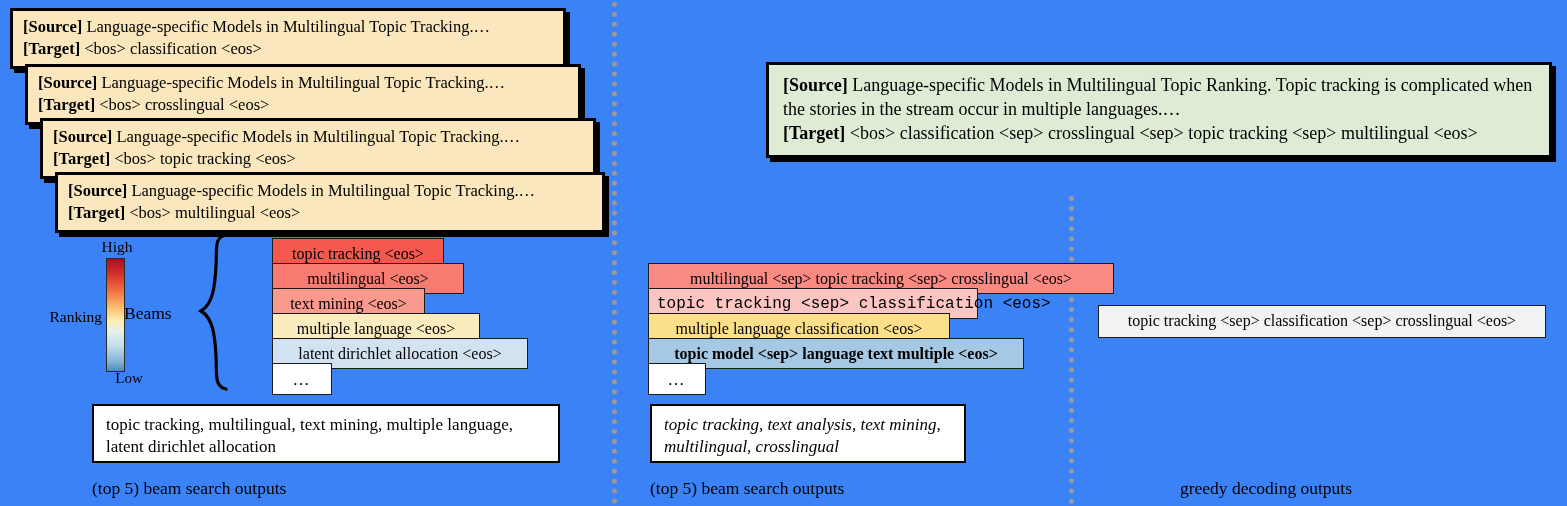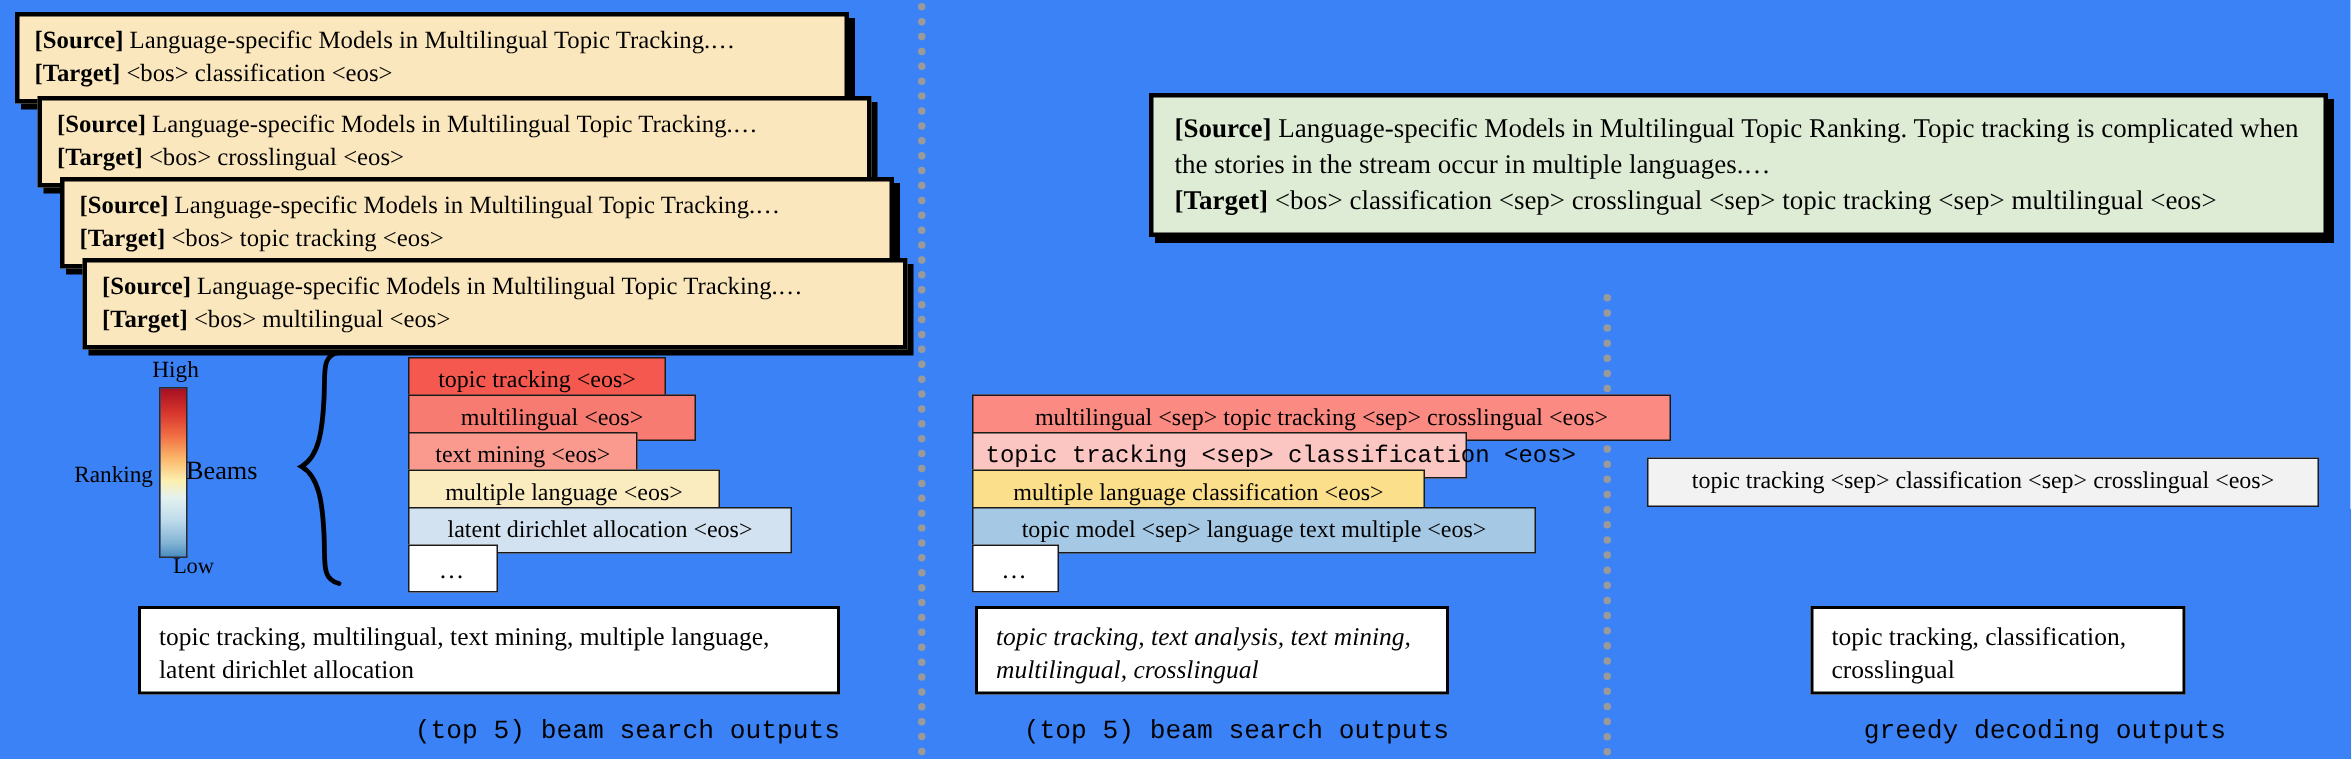--- a/index.html
+++ b/index.html
@@ -155,23 +155,22 @@
     padding: 8px 10px 9px 12px;
   }
   #sum-left  { left: 92px;  top: 404px; width: 468px; height: 59px; }
   #sum-mid   { left: 650px; top: 404px; width: 316px; height: 59px; font-style: italic; }
   #sum-right { left: 1207px; top: 404px; width: 250px; height: 59px; }
 
   
   .caption {
     position: absolute;
     font-size: 17.5px;
-    text-align: right;
+    text-align: left;
     top: 478px;
-    font-family: Liberation Mono, monospace;
   }
   #cap-left  { left: 92px;  width: 468px; }
   #cap-mid   { left: 650px; width: 316px; }
   #cap-right { left: 1180px; width: 304px; }
 </style>
 </head>
 <body>
 
 <div id="figure">
 
@@ -218,26 +217,25 @@
   <div class="beam" id="lb-0" style="background: rgb(244, 88, 79);">topic tracking &lt;eos&gt;</div>
   <div class="beam" id="lb-1" style="background: rgb(248, 123, 113);">multilingual &lt;eos&gt;</div>
   <div class="beam" id="lb-2" style="background: rgb(250, 154, 142);">text mining &lt;eos&gt;</div>
   <div class="beam" id="lb-3" style="background: rgb(251, 236, 192);">multiple language &lt;eos&gt;</div>
   <div class="beam" id="lb-4" style="background: rgb(211, 226, 240);">latent dirichlet allocation &lt;eos&gt;</div>
   <div class="beam ellipsis" id="lb-5" style="background: rgb(255, 255, 255);">…</div>
 
   <div class="beam" id="mb-1" style="background: rgb(250, 138, 130);">multilingual &lt;sep&gt; topic tracking &lt;sep&gt; crosslingual &lt;eos&gt;</div>
   <div class="beam" id="mb-2" style="background: rgb(251, 197, 194);">topic tracking &lt;sep&gt; classification &lt;eos&gt;</div>
   <div class="beam" id="mb-3" style="background: rgb(252, 223, 138);">multiple language classification &lt;eos&gt;</div>
-  <div class="beam" id="mb-4" style="background: rgb(165, 200, 228);">topic model &lt;sep&gt; language text multiple &lt;eos&gt;</div>
+  <div class="beam" id="mb-4" style="background: rgb(165, 200, 228); font-weight: bold;">topic model &lt;sep&gt; language text multiple &lt;eos&gt;</div>
   <div class="beam ellipsis" id="mb-5" style="background: rgb(255, 255, 255);">…</div>
 
   <div id="greedy-box">topic tracking &lt;sep&gt; classification &lt;sep&gt; crosslingual &lt;eos&gt;</div>
 
   <div class="summary" id="sum-left">topic tracking, multilingual, text mining, multiple language, latent dirichlet allocation</div>
   <div class="summary" id="sum-mid">topic tracking, text analysis, text mining, multilingual, crosslingual</div>
-  <div class="summary" id="sum-right">topic tracking, classification, crosslingual</div>
 
   <div class="caption" id="cap-left">(top 5) beam search outputs</div>
   <div class="caption" id="cap-mid">(top 5) beam search outputs</div>
   <div class="caption" id="cap-right">greedy decoding outputs</div>
 
 </div>
 
 </body></html>

